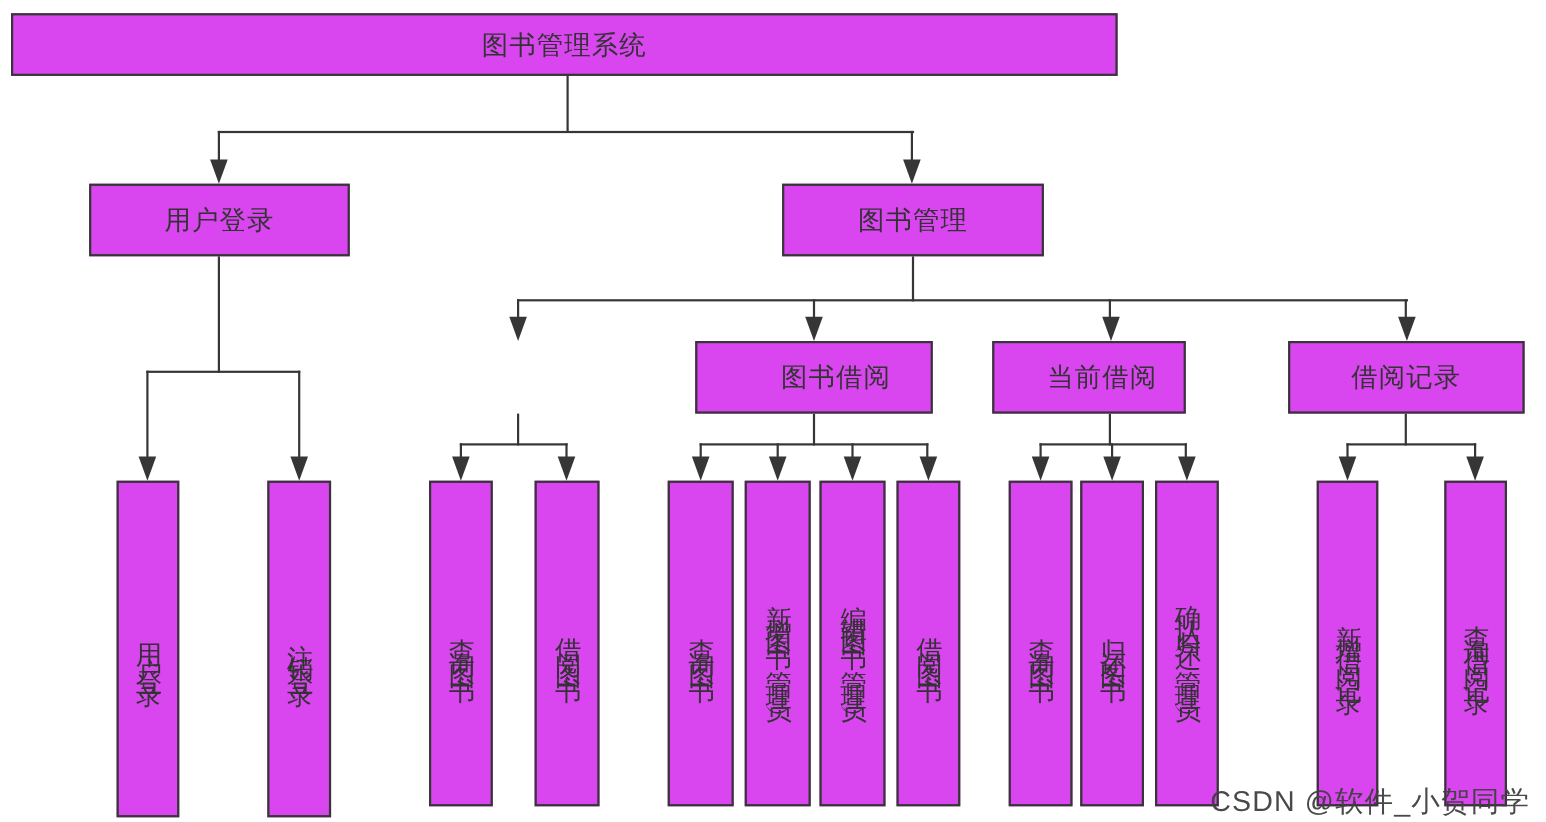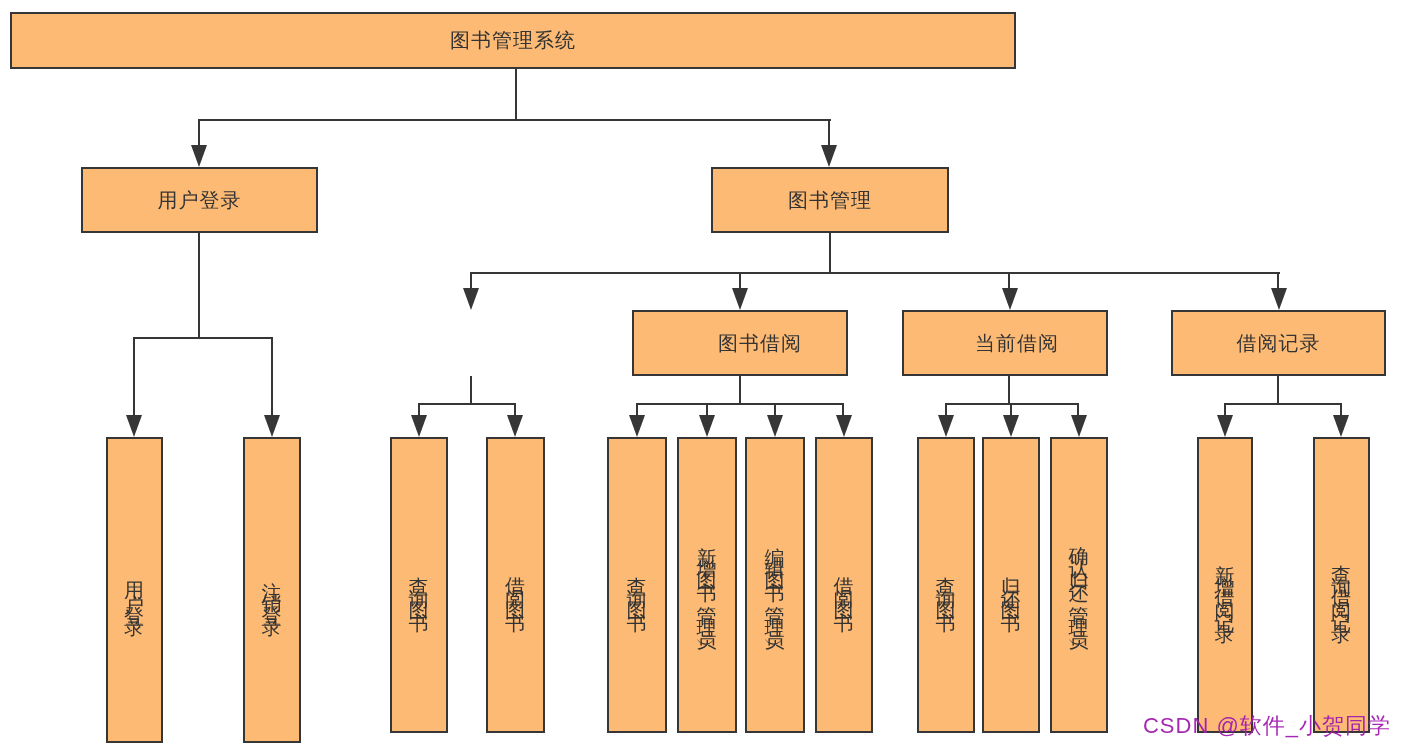--- a/index.html
+++ b/index.html
@@ -2,38 +2,38 @@
 <html><head>
 <meta charset="utf-8">
 <style>
   html,body { margin:0; padding:0; background:#ffffff; }
   .stage {
     position:relative; width:1405px; height:747px; background:#ffffff;
     font-family:"Liberation Sans","DejaVu Sans",sans-serif; color:#333333;
     overflow:hidden;
   }
   .box {
-    position:absolute; box-sizing:border-box; background:#fdba74;
+    position:absolute; box-sizing:border-box; background:#d946ef;
     border:2px solid #363636; display:flex; align-items:center; justify-content:center;
-    font-size:20px; color:#333333; z-index:2;text-align:right;
+    font-size:24px; color:#333333; z-index:2;text-align:right;
   }
   .hlabel { letter-spacing:1px; white-space:nowrap; }
   .vbox span {
     writing-mode:vertical-rl; text-orientation:mixed;
     letter-spacing:12px; line-height:1; white-space:nowrap;
   }
   .line { position:absolute; background:#363636; z-index:1; }
   .arrow {
     position:absolute; width:0; height:0; z-index:1;
     border-left:8px solid transparent; border-right:8px solid transparent;
     border-top:22px solid #363636;
   }
   .watermark {
-    position:absolute; right:14px; top:711px; font-size:22px; letter-spacing:1px;
-    color:#a21caf; opacity:0.95; z-index:5; white-space:nowrap;
+    position:absolute; right:14px; top:711px; font-size:26px; letter-spacing:1px;
+    color:#404040; opacity:0.95; z-index:5; white-space:nowrap;
   }
 </style>
 </head>
 <body>
 
 <div class="stage">
 
   <div class="box hlabel" style="left:10px;top:12px;width:1006px;height:57px;">图书管理系统</div>
 
   <div class="line" style="left:515px;top:68px;width:2px;height:52px;"></div>
@@ -58,21 +58,21 @@
   <div class="line" style="left:470px;top:272px;width:2px;height:18px;"></div>
   <div class="line" style="left:739px;top:272px;width:2px;height:18px;"></div>
   <div class="line" style="left:1008px;top:272px;width:2px;height:18px;"></div>
   <div class="line" style="left:1277px;top:272px;width:2px;height:18px;"></div>
   <div class="arrow" style="left:463px;top:288px;"></div>
   <div class="arrow" style="left:732px;top:288px;"></div>
   <div class="arrow" style="left:1002px;top:288px;"></div>
   <div class="arrow" style="left:1271px;top:288px;"></div>
 
   <div class="box hlabel" style="left:632px;top:310px;width:216px;height:66px;padding-left:40px;">图书借阅</div>
-  <div class="box hlabel" style="left:902px;top:310px;width:206px;height:66px;padding-left:24px;">当前借阅</div>
+  <div class="box hlabel" style="left:902px;top:310px;width:176px;height:66px;padding-left:24px;">当前借阅</div>
   <div class="box hlabel" style="left:1171px;top:310px;width:215px;height:66px;">借阅记录</div>
 
   <div class="line" style="left:470px;top:376px;width:2px;height:29px;"></div>
   <div class="line" style="left:418px;top:403px;width:98px;height:2px;"></div>
   <div class="line" style="left:418px;top:403px;width:2px;height:14px;"></div>
   <div class="line" style="left:514px;top:403px;width:2px;height:14px;"></div>
   <div class="arrow" style="left:411px;top:415px;"></div>
   <div class="arrow" style="left:507px;top:415px;"></div>
 
   <div class="line" style="left:739px;top:376px;width:2px;height:29px;"></div>

